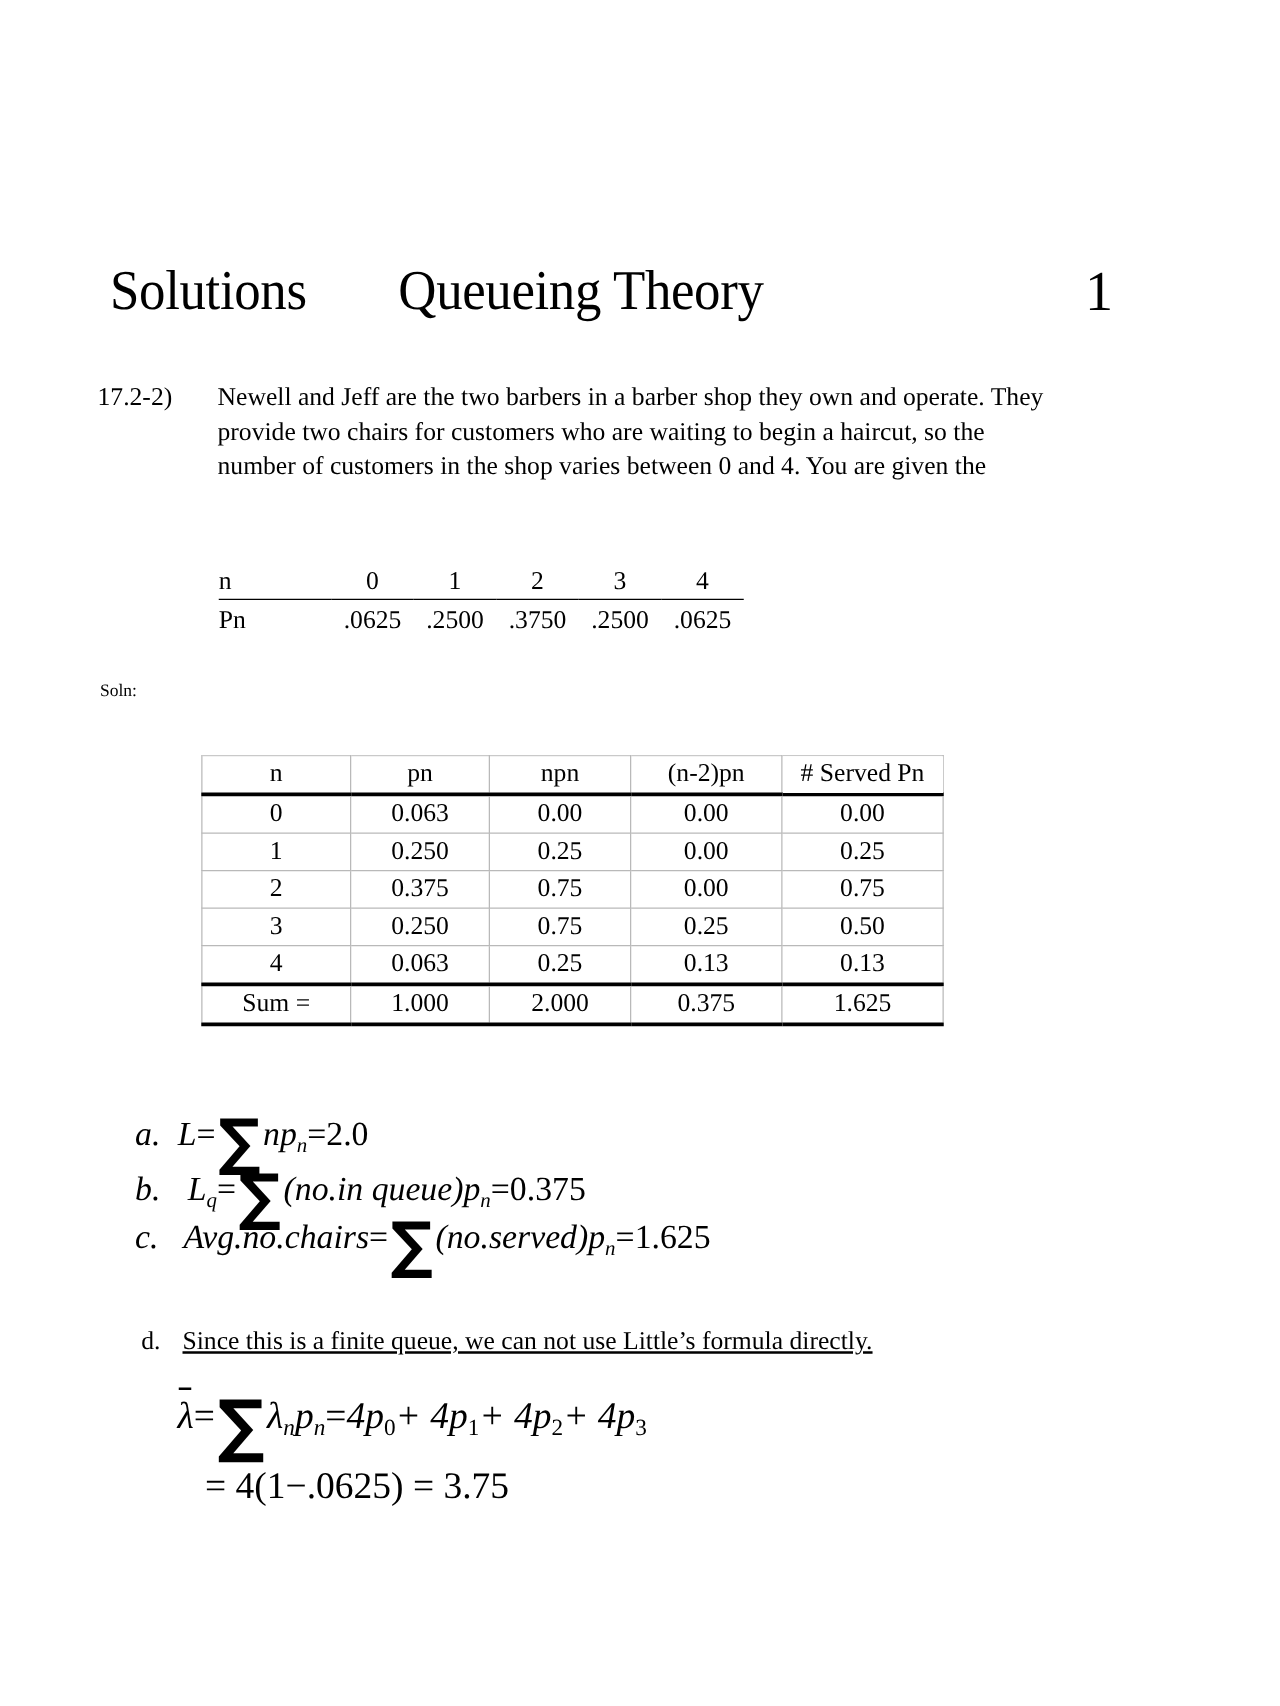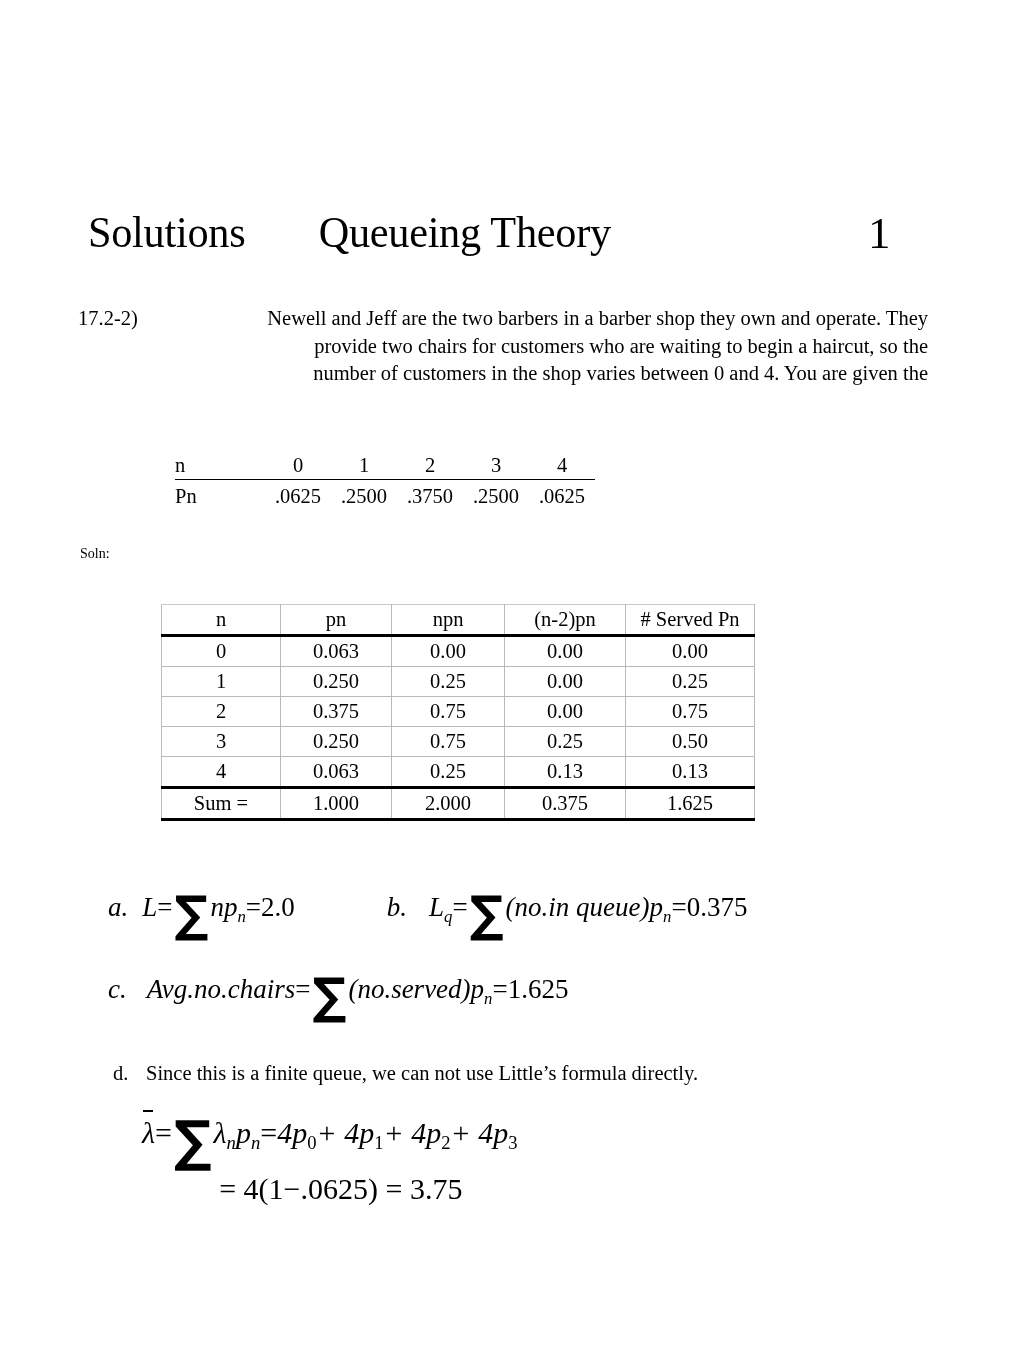--- a/index.html
+++ b/index.html
@@ -54,21 +54,21 @@
   .problem-num {
     position: absolute;
     left: 0;
     top: 0;
     white-space: nowrap;
   }
   .problem-body {
     margin-left: 96px;
     text-indent: 0;
   }
-  .problem-line { display: block; white-space: nowrap; text-align: right; }
+  .problem-line { display: block; white-space: nowrap; }
   .problem-line.first { text-indent: 0; }
 
   
   .ptable {
     position: absolute;
     left: 175px;
     top: 452px;
     width: 420px;
   }
   .ptable table {
@@ -163,50 +163,51 @@
   sub.sbn { font-size: 0.62em; vertical-align: -0.34em; font-style: normal; }
 
   .eq-ab {
     position: absolute;
     left: 108px;
     top: 890px;
     font-size: 27px;
     line-height: 34px;
     display: flex;
     align-items: baseline;
+    flex-direction: column;
   }
   .eq-a-lbl { font-style: italic; margin-right: 14px; }
   .eq-gap { display: inline-block; width: 92px; }
   .eq-b-lbl { font-style: italic; margin-right: 22px; }
 
   .eq-c {
     position: absolute;
     left: 108px;
     top: 972px;
     font-size: 27px;
     line-height: 34px;
   }
   .eq-c-lbl { font-style: italic; margin-right: 20px; }
 
   .part-d {
     position: absolute;
     left: 113px;
     top: 1060px;
     font-size: 20.5px;
     line-height: 27px;
+    text-decoration: underline;
   }
   .part-d-lbl { display: inline-block; width: 33px; }
 
   .lambda-block {
     position: absolute;
     left: 142px;
     top: 1108px;
     font-size: 30px;
     line-height: 46px;
-    text-align: center;
   }
   .lam-line { white-space: nowrap; }
   .lam-line.indent { padding-left: 22px; }
   .lambar {
     display: inline-block;
     position: relative;
     font-style: italic;
     padding-top: 2px;
   }
   .lambar::before {

